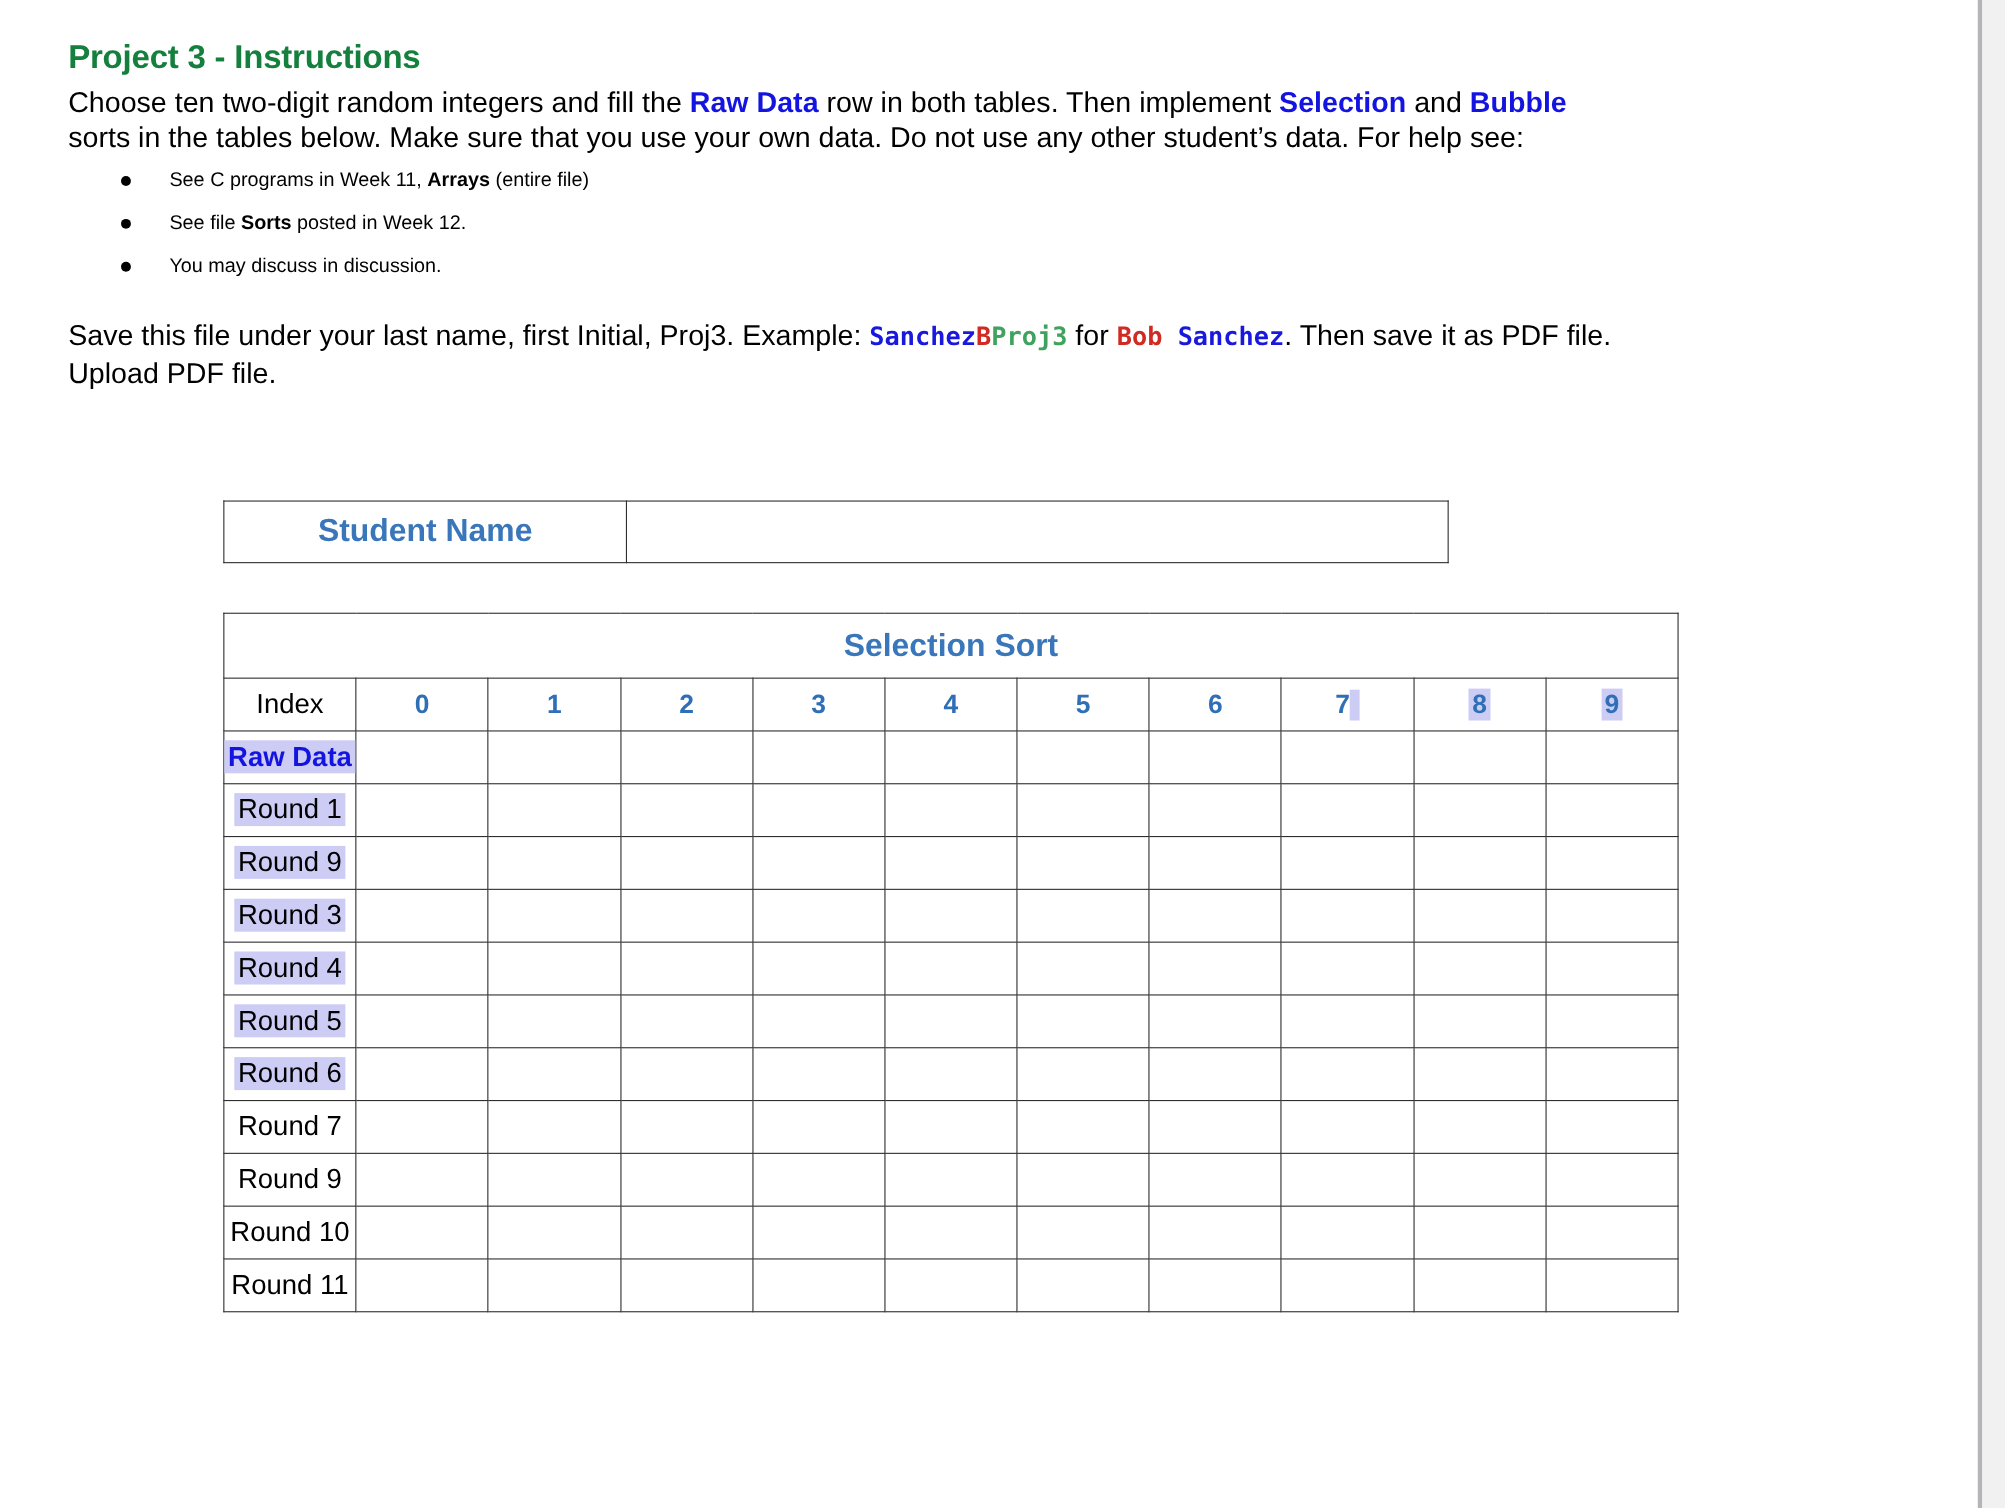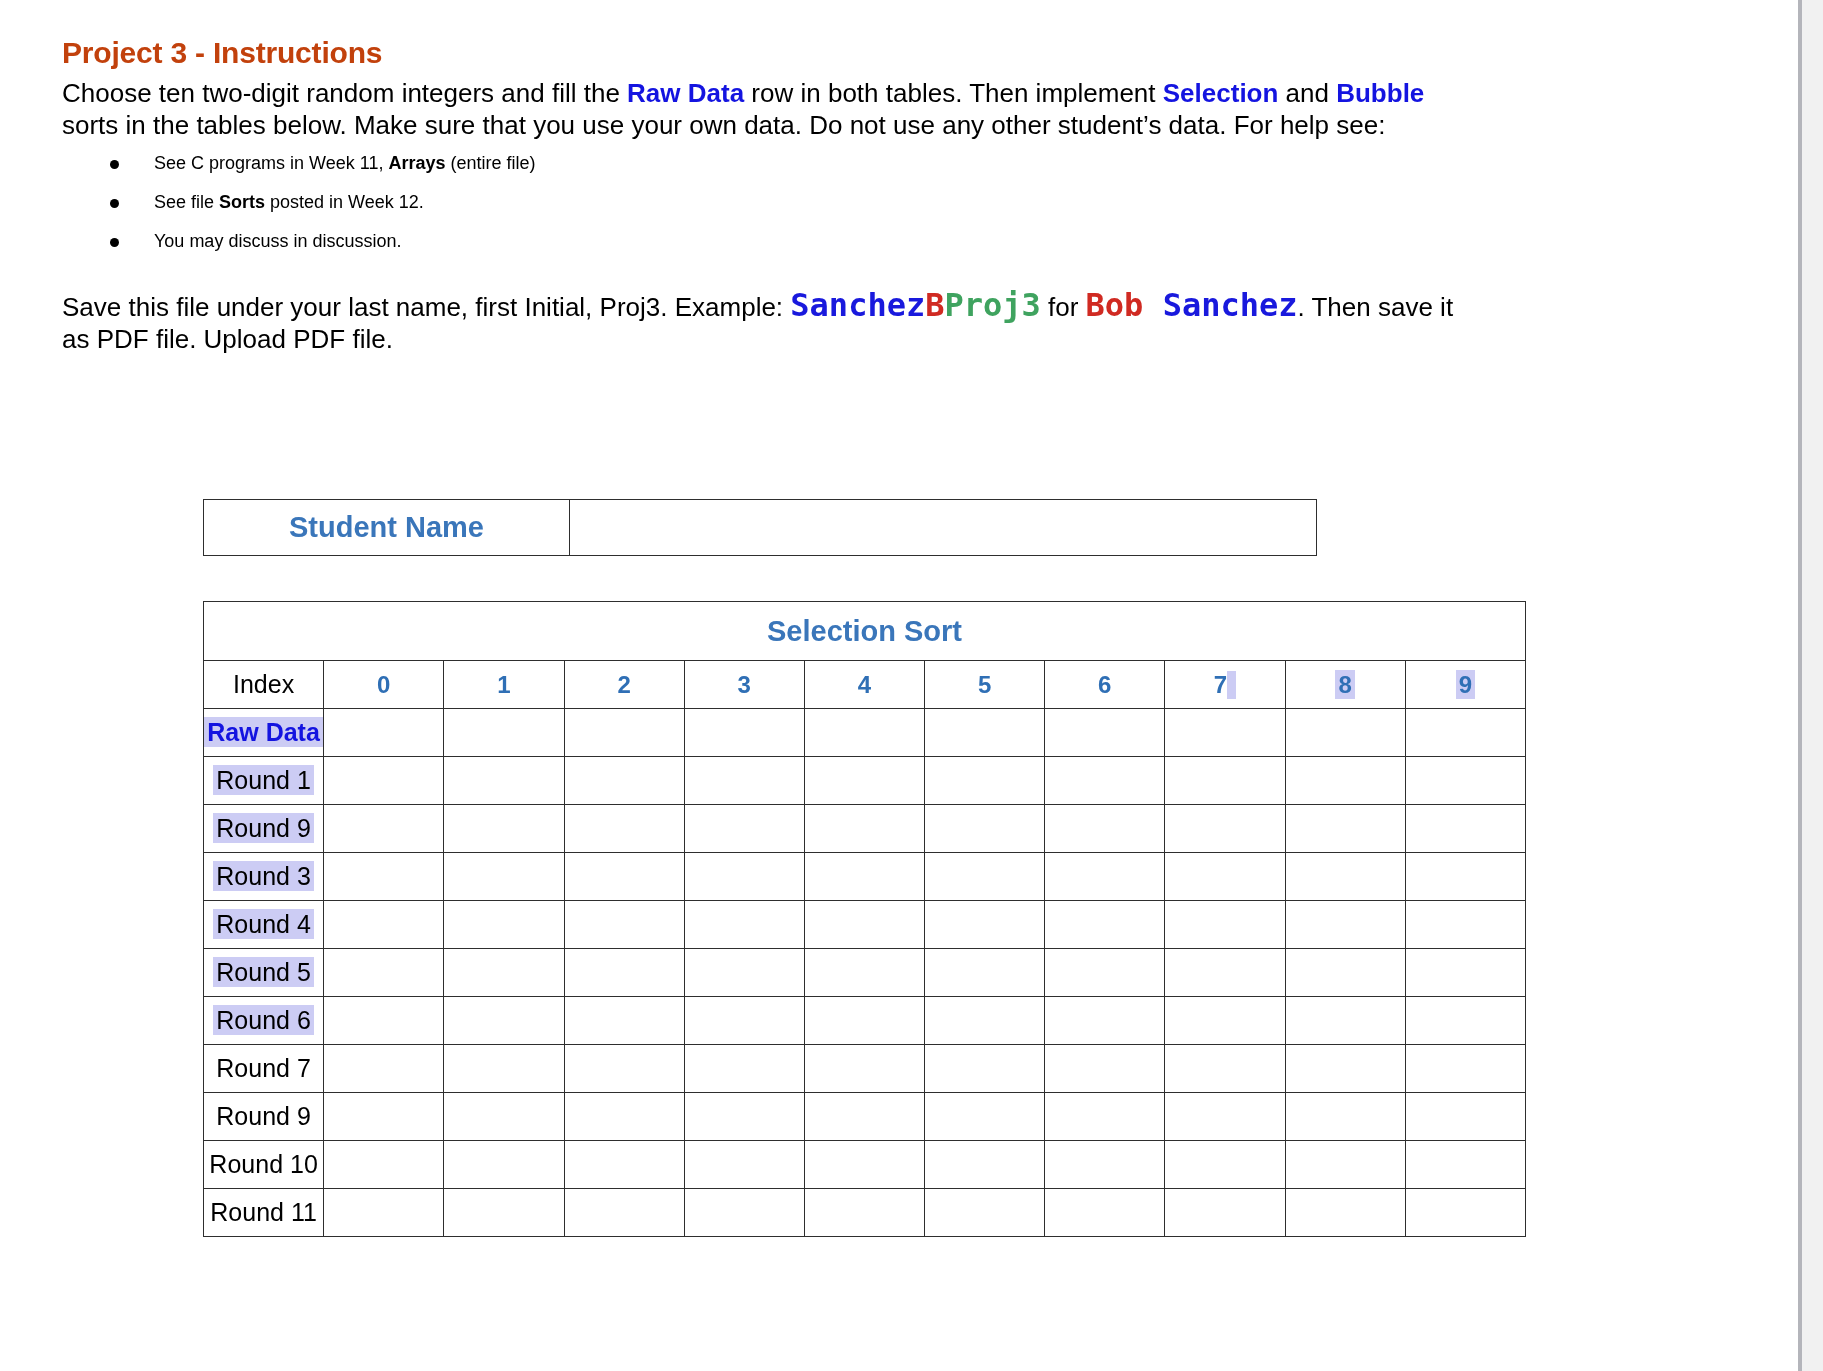--- a/index.html
+++ b/index.html
@@ -46,42 +46,42 @@
   #content {
     position: absolute;
     left: 62px;
     top: 36px;
     width: 1420px;
   }
 
   .doc-title {
     font-size: 30px;
     font-weight: bold;
-    color: #c2410c;
+    color: #15803d;
     margin: 0 0 7px 0;
     letter-spacing: -0.2px;
   }
 
   .para {
     font-size: 26px;
     line-height: 32px;
     color: #000000;
     margin: 0;
   }
   .para.second {
     margin-top: 28px;
   }
 
   .b { font-weight: bold; }
   .blue-bold { color: #1414e0; font-weight: bold; }
 
   .mono {
     font-family: "DejaVu Sans Mono", "Liberation Mono", monospace;
     font-weight: bold;
-    font-size: 32px;
+    font-size: 23px;
   }
   .c-blue  { color: #1919dd; }
   .c-red   { color: #d02a22; }
   .c-green { color: #3fa35f; }
 
   
   ul.bullets {
     list-style: none;
     margin: 3px 0 0 0;
     padding: 0;
@@ -101,21 +101,20 @@
     height: 9px;
     background: #000;
     border-radius: 50%;
     display: block;
   }
 
   
   .tbl {
     border-collapse: collapse;
     table-layout: fixed;
-    margin-top: 44px;
   }
   .tbl td {
     border: 1.6px solid #2e2e2e;
     height: 47px;
     padding: 0;
     text-align: center;
     vertical-align: middle;
     font-size: 25px;
     color: #000;
     background: #fff;

